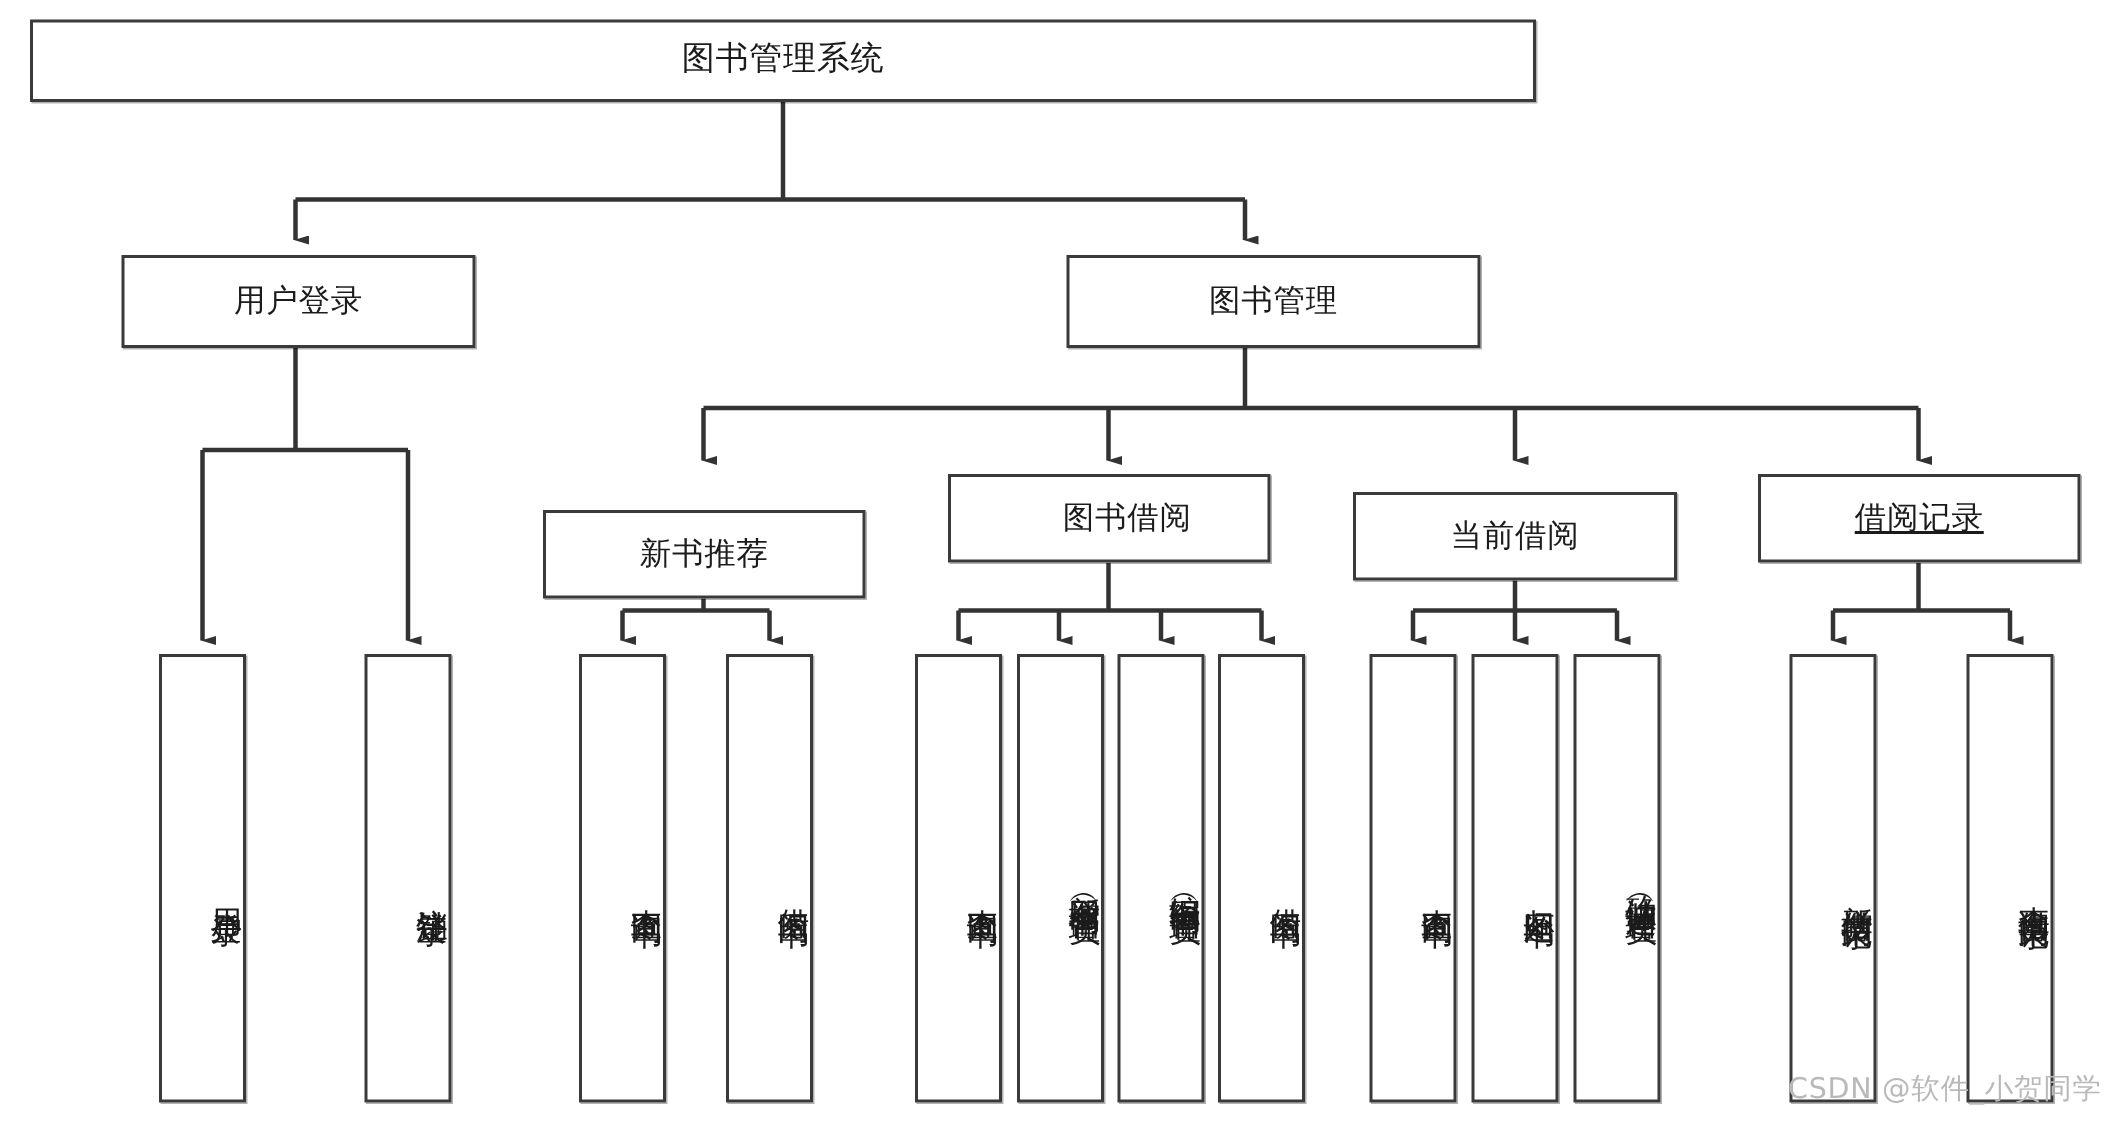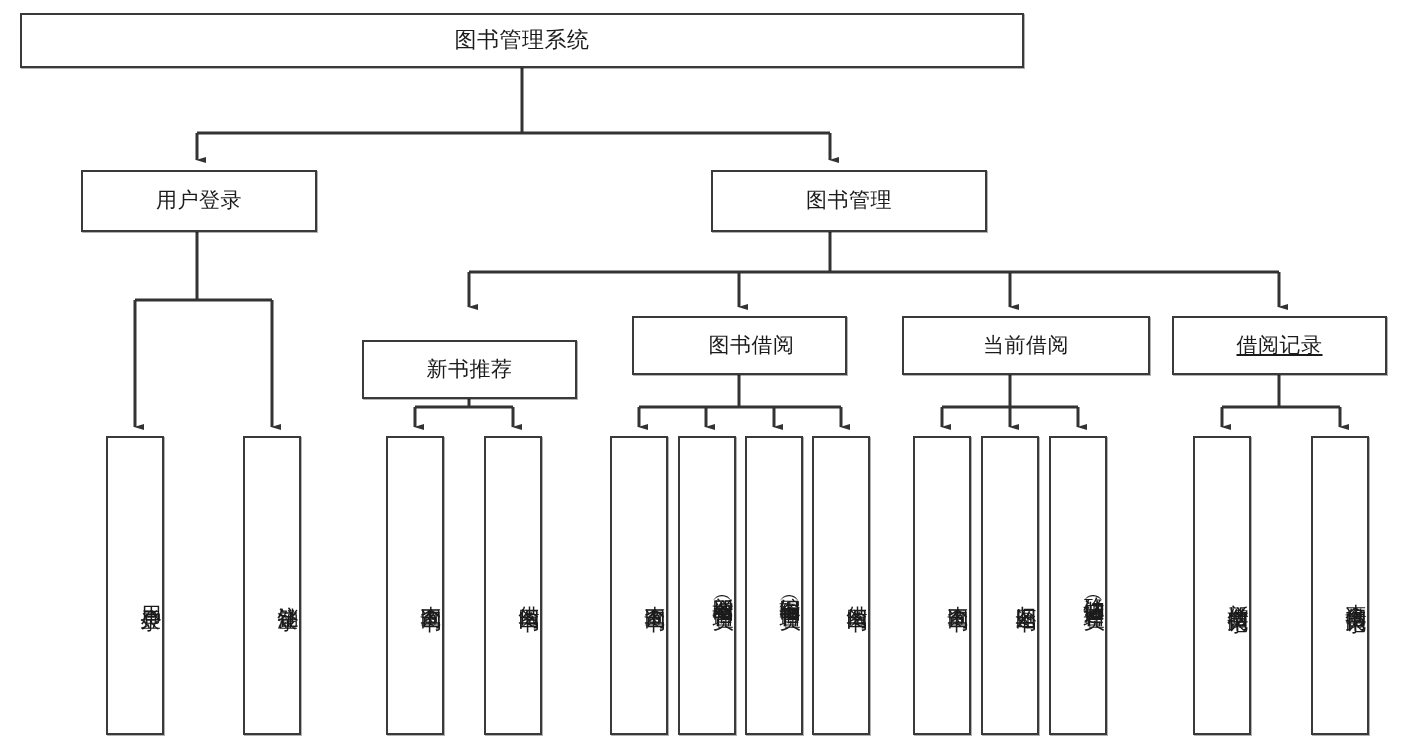--- a/index.html
+++ b/index.html
@@ -131,21 +131,21 @@
   <div class="node h" style="left:711px; top:170px; width:276px; height:62px;">
     <span>图书管理</span>
   </div>
 
   <div class="node h" style="left:362px; top:316px; width:215px; height:59px;margin-top:24px;">
     <span>新书推荐</span>
   </div>
   <div class="node h" style="left:632px; top:316px; width:215px; height:59px;padding-left:24px;">
     <span>图书借阅</span>
   </div>
-  <div class="node h" style="left:902px; top:316px; width:248px; height:59px;">
+  <div class="node h" style="left:902px; top:328px; width:216px; height:59px;">
     <span>当前借阅</span>
   </div>
   <div class="node h" style="left:1172px; top:316px; width:215px; height:59px;text-decoration:underline;">
     <span>借阅记录</span>
   </div>
 
   <div class="node v" style="left:106px; top:436px; width:58px; height:299px;">
     <span>用户登录</span>
   </div>
   <div class="node v" style="left:243px; top:436px; width:58px; height:299px;">
@@ -182,14 +182,15 @@
     <span>确认归还（管理员）</span>
   </div>
 
   <div class="node v" style="left:1193px; top:436px; width:58px; height:299px;">
     <span>新增借阅记录</span>
   </div>
   <div class="node v" style="left:1311px; top:436px; width:58px; height:299px;">
     <span>查询借阅记录</span>
   </div>
 
+  <div class="watermark" style="left:1192px; top:713px;">CSDN @软件_小贺同学</div>
 
 </div>
 
 </body></html>

